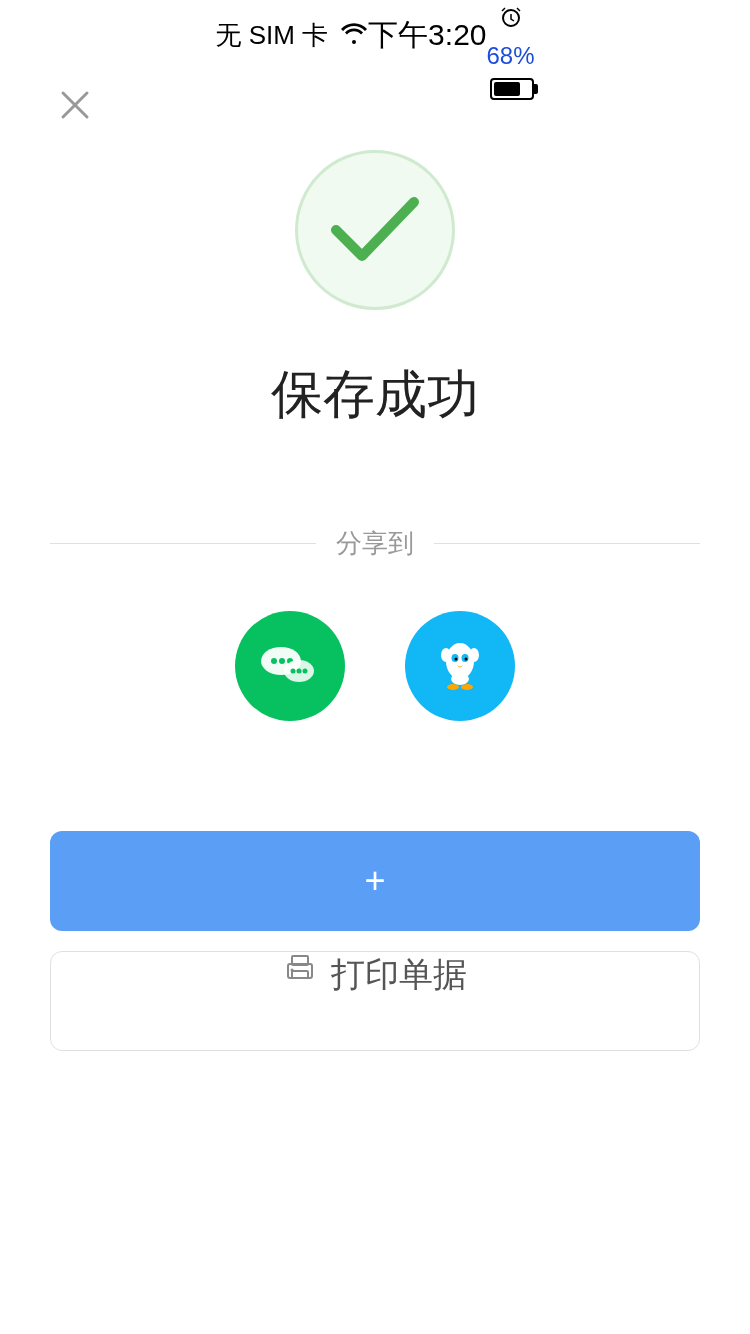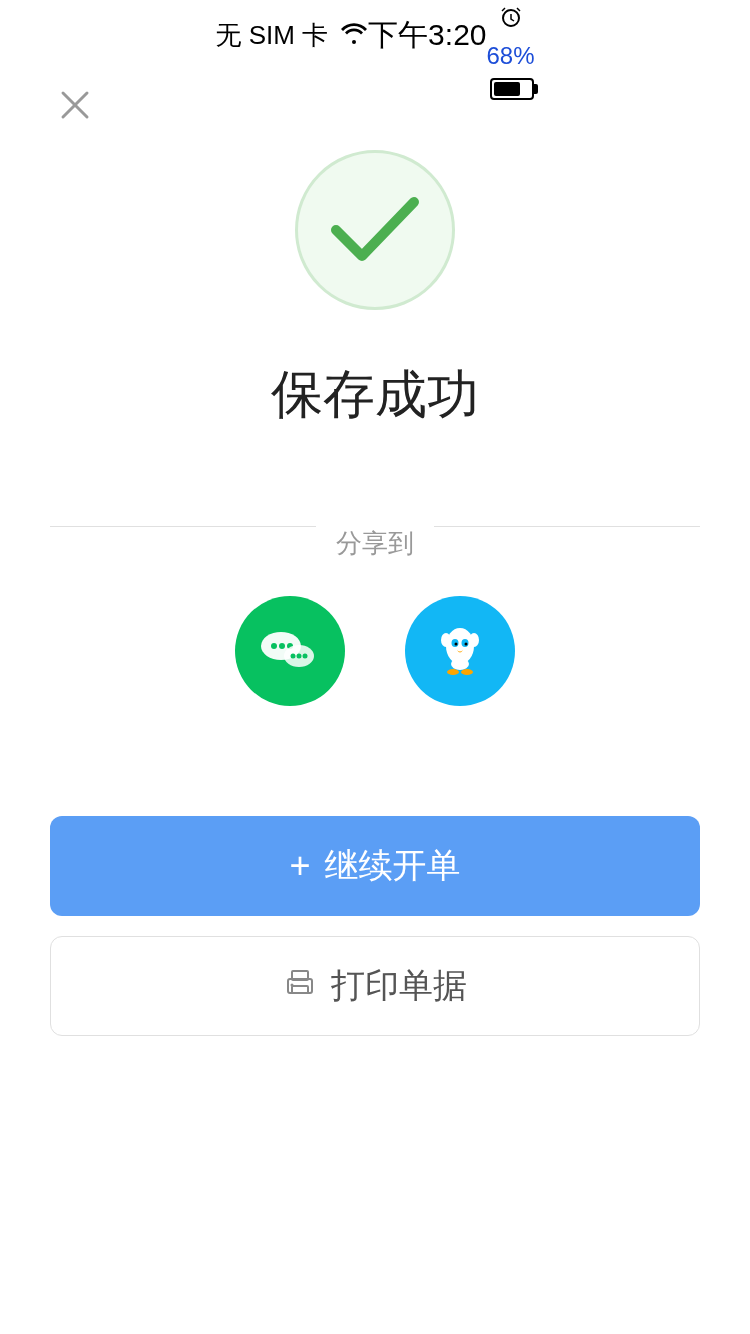--- a/index.html
+++ b/index.html
@@ -132,23 +132,23 @@
 
     
     .share-section {
       width: 100%;
       padding: 0 50px;
       margin-bottom: 50px;
     }
 
     .share-divider {
       display: flex;
-      align-items: flex-start;
+      align-items: center;
       gap: 20px;
-      margin-bottom: 35px;
+      margin-bottom: 50px;
     }
 
     .share-divider::before,
     .share-divider::after {
       content: '';
       flex: 1;
       height: 1px;
       background: #e0e0e0;
     }
 
@@ -211,21 +211,20 @@
     .btn-secondary {
       width: 100%;
       height: 100px;
       background: #fff;
       border: 1px solid #e0e0e0;
       border-radius: 12px;
       font-size: 34px;
       color: #555;
       cursor: pointer;
       display: flex;
-      align-items: center;
       justify-content: center;
       gap: 14px;
     }
 
     
     .wechat-svg {
       width: 70px;
       height: 70px;
     }
 
@@ -329,21 +328,20 @@
           <ellipse cx="38" cy="52" rx="6" ry="3" fill="#FFA500"></ellipse>
         </svg>
       </button>
     </div>
   </div>
 
   <div class="action-buttons">
 
     <button class="btn-primary">
       <span style="font-size:36px;font-weight:300;">+</span>
-      <span>继续开单</span>
     </button>
 
     <button class="btn-secondary">
       <span>
         <svg width="34" height="30" viewBox="0 0 34 30" fill="none" xmlns="http://www.w3.org/2000/svg">
           <rect x="5" y="11" width="24" height="14" rx="2" stroke="#888" stroke-width="2"></rect>
           <rect x="9" y="3" width="16" height="9" rx="1" stroke="#888" stroke-width="2"></rect>
           <rect x="9" y="18" width="16" height="7" rx="1" fill="#fff" stroke="#888" stroke-width="2"></rect>
           <circle cx="9" cy="17" r="1.5" fill="#888"></circle>
         </svg>

